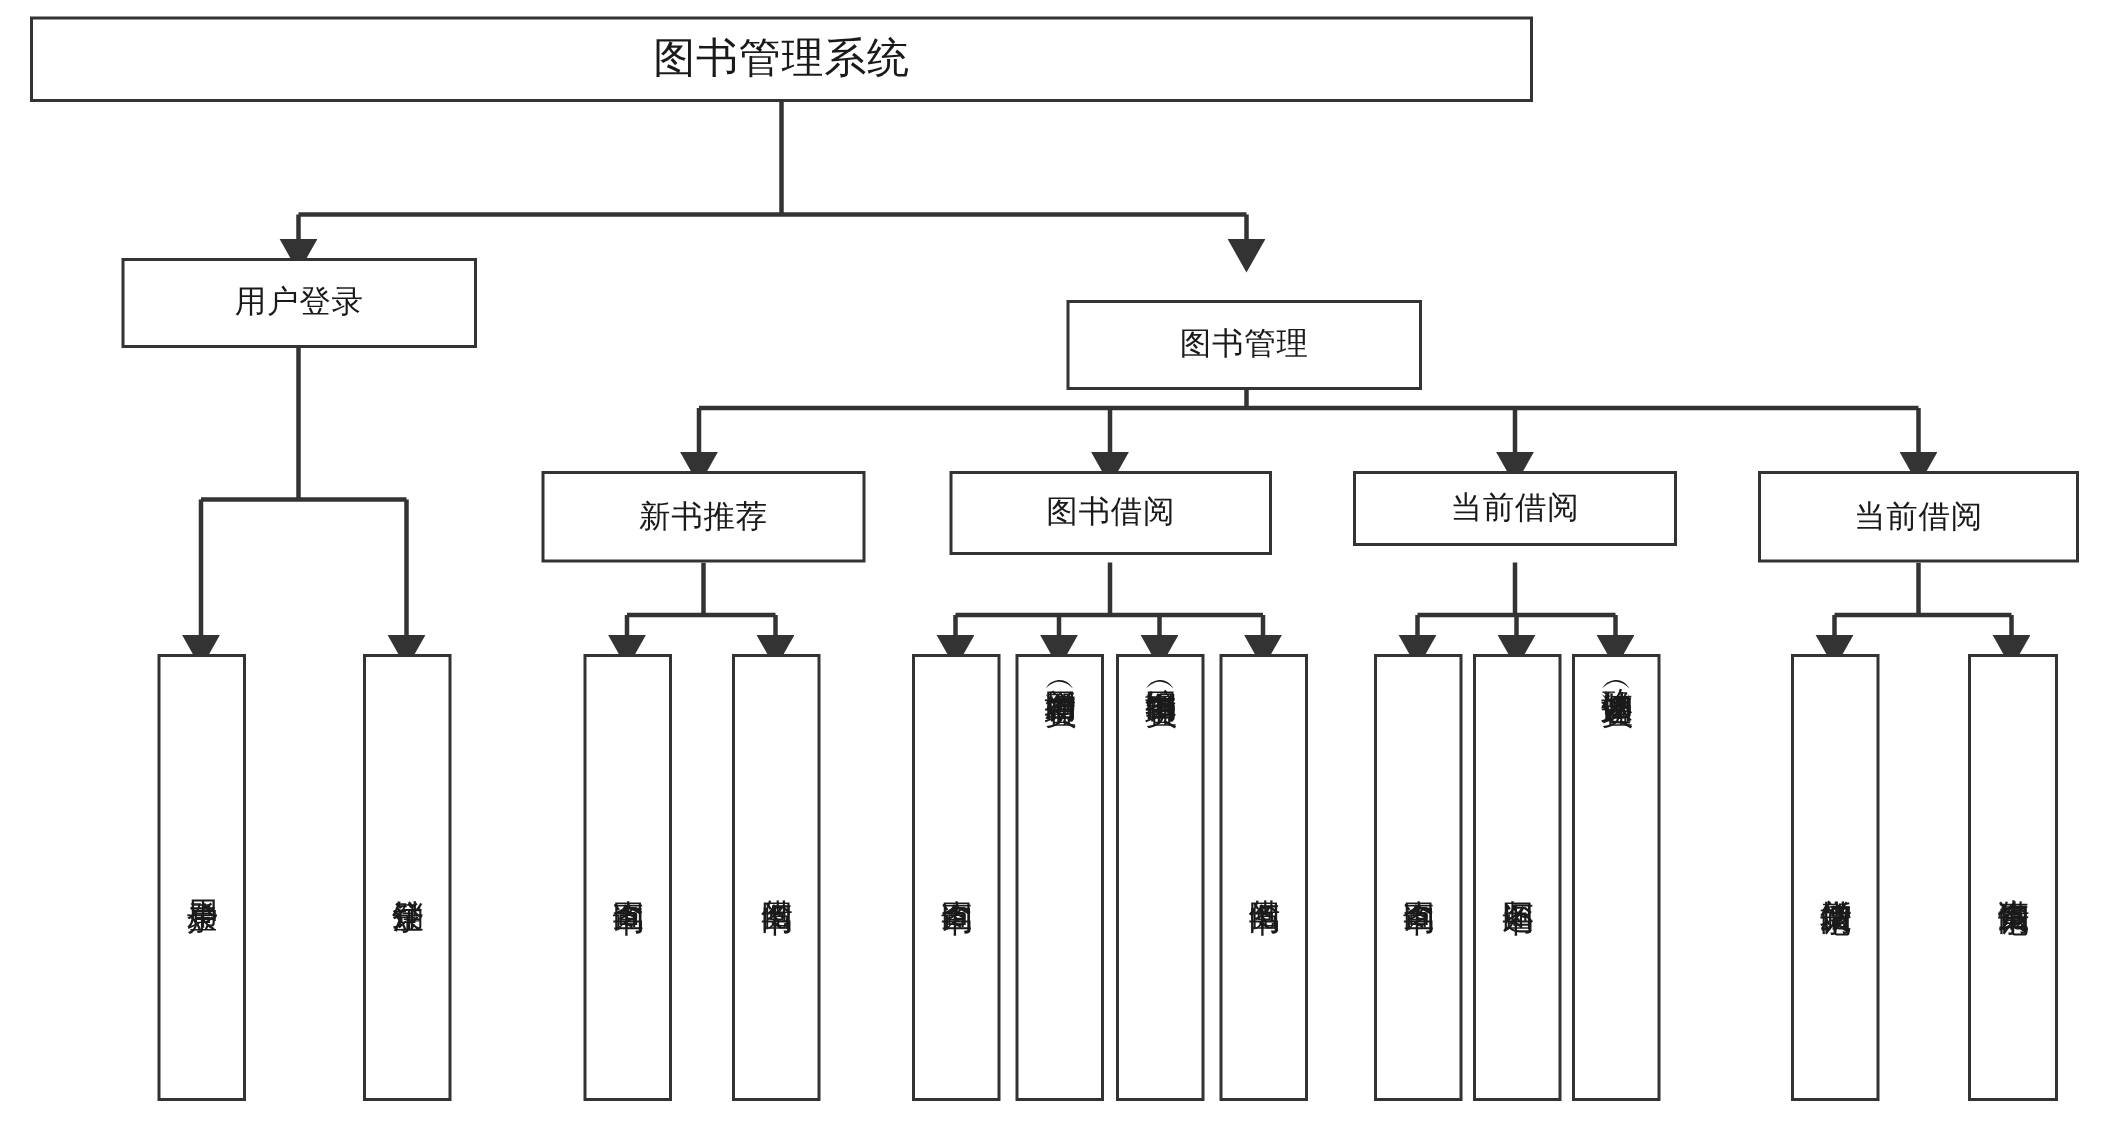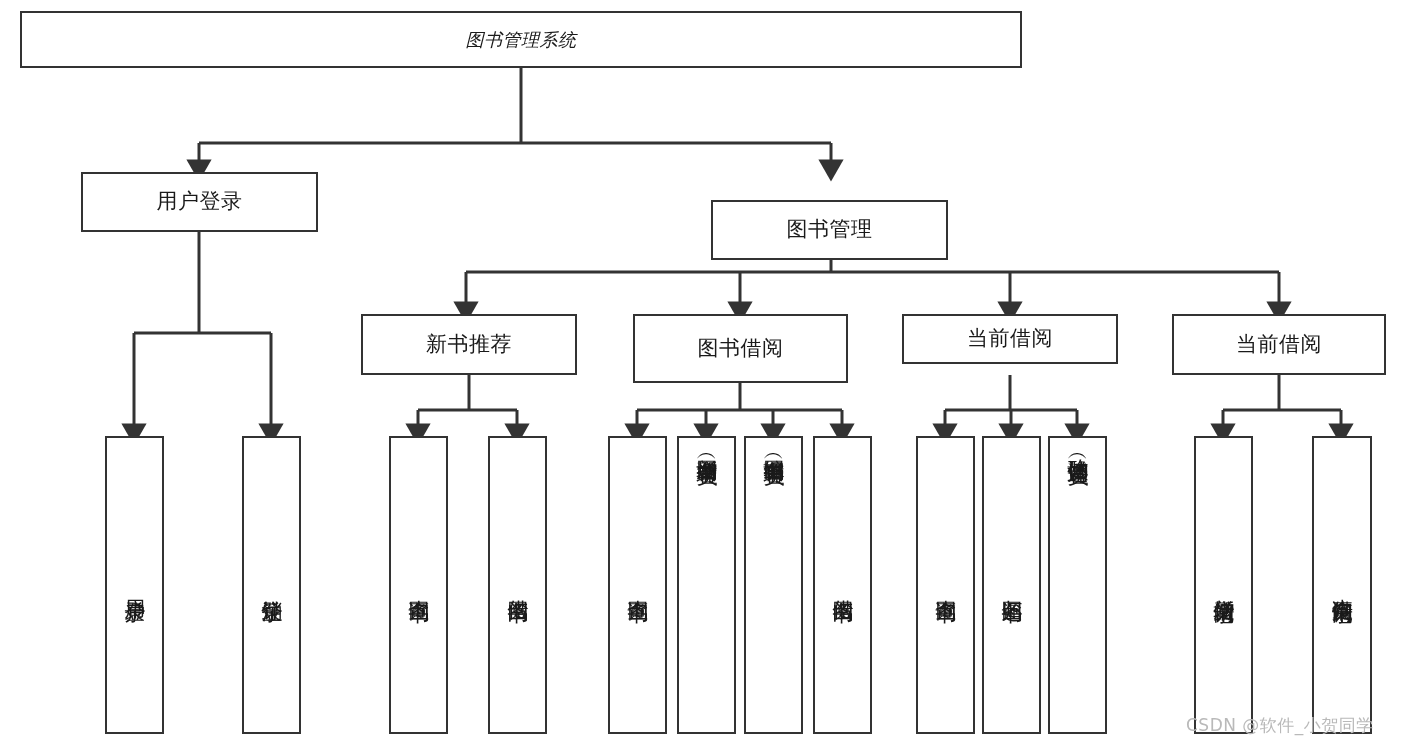--- a/index.html
+++ b/index.html
@@ -35,21 +35,21 @@
     align-items: center;
     justify-content: center;
     color: #1a1a1a;
   }
   .node-label-h {
     font-size: 21px;
     line-height: 1.1;
     letter-spacing: 0.5px;
     white-space: nowrap;
   }
-  .node-root .node-label-h { font-size: 18px; font-style: italic; }
+  .node-root .node-label-h { font-size: 28px; }
   .node-label-v {
     writing-mode: vertical-rl;
     text-orientation: upright;
     font-size: 21px;
     line-height: 1.28;
     letter-spacing: 1px;
     white-space: nowrap;
     text-align: left;
   }
   .leaf-box {
@@ -133,21 +133,21 @@
   <div class="node-box" style="left:81px; top:172px; width:237px; height:60px;">
     <span class="node-label-h">用户登录</span>
   </div>
   <div class="node-box" style="left:711px; top:172px; width:237px; height:60px;margin-top:28px;">
     <span class="node-label-h">图书管理</span>
   </div>
 
   <div class="node-box" style="left:361px; top:314px; width:216px; height:61px;">
     <span class="node-label-h">新书推荐</span>
   </div>
-  <div class="node-box" style="left:633px; top:314px; width:215px; height:69px;">
+  <div class="node-box" style="left:633px; top:314px; width:215px; height:56px;">
     <span class="node-label-h">图书借阅</span>
   </div>
   <div class="node-box" style="left:902px; top:314px; width:216px; height:50px;">
     <span class="node-label-h">当前借阅</span>
   </div>
   <div class="node-box" style="left:1172px; top:314px; width:214px; height:61px;">
     <span class="node-label-h">当前借阅</span>
   </div>
 
   <div class="node-box leaf-box leaf-center" style="left:105px; top:436px; width:59px; height:298px;">
@@ -187,15 +187,14 @@
     <span class="node-label-v">确认归还（管理员）</span>
   </div>
 
   <div class="node-box leaf-box leaf-center" style="left:1194px; top:436px; width:59px; height:298px;">
     <span class="node-label-v">新增借阅记录</span>
   </div>
   <div class="node-box leaf-box leaf-center" style="left:1312px; top:436px; width:60px; height:298px;">
     <span class="node-label-v">查询借阅记录</span>
   </div>
 
-  <div class="watermark">CSDN @软件_小贺同学</div>
 
 </div>
 
 </body></html>

